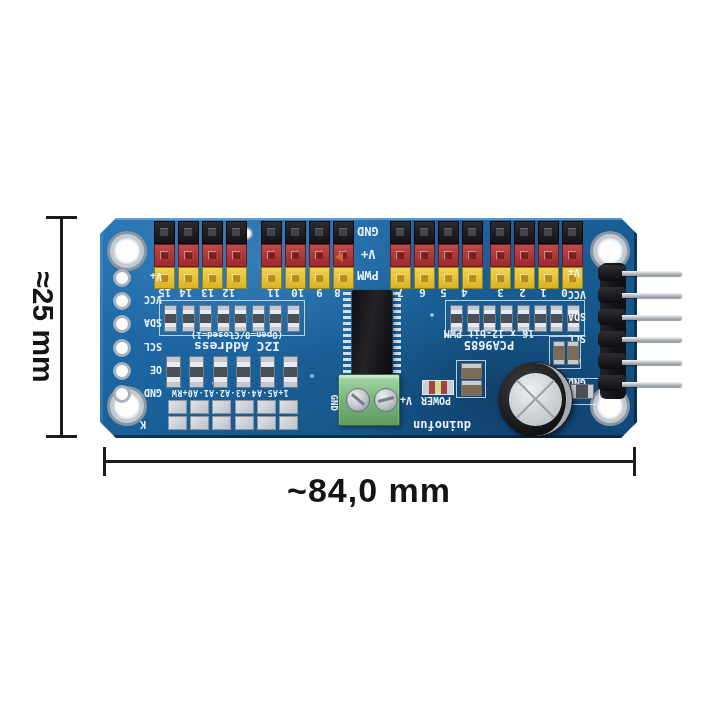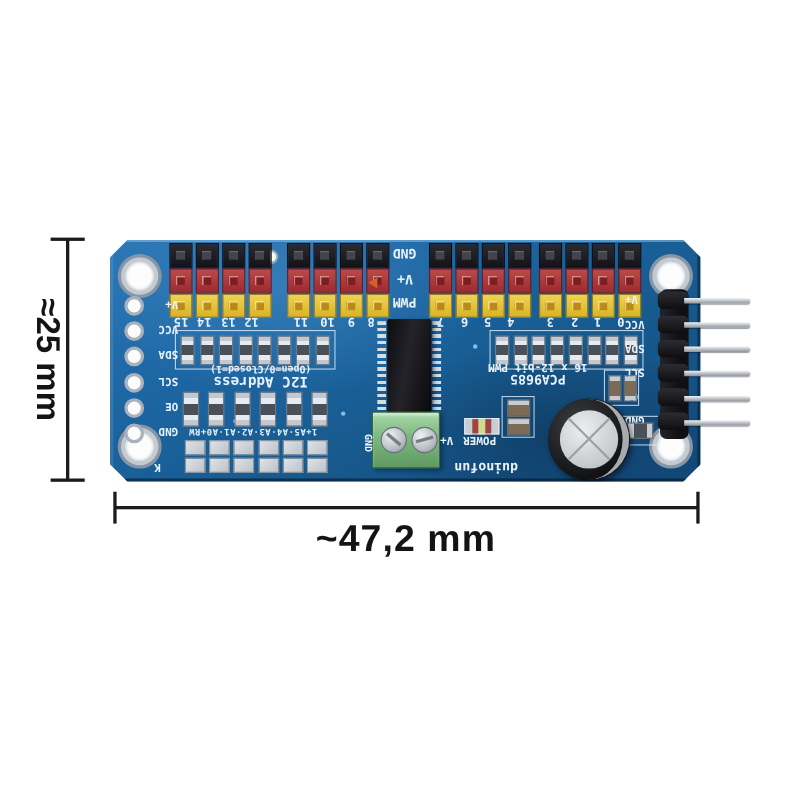--- a/index.html
+++ b/index.html
@@ -121,21 +121,21 @@
 <div class="canvas">
 
   <div class="abs dim" style="left:60px;top:218px;width:3px;height:219px;"></div>
   <div class="abs dim" style="left:46px;top:216px;width:31px;height:3px;"></div>
   <div class="abs dim" style="left:46px;top:435px;width:31px;height:3px;"></div>
   <div class="abs dim-label v">≈25 mm</div>
 
   <div class="abs dim" style="left:104px;top:460px;width:531px;height:3px;"></div>
   <div class="abs dim" style="left:103px;top:447px;width:3px;height:29px;"></div>
   <div class="abs dim" style="left:633px;top:447px;width:3px;height:29px;"></div>
-  <div class="abs dim-label h">~47,2 mm</div>
+  <div class="abs dim-label h">~84,0 mm</div>
 
   <div class="abs board">
 
     <div class="abs mhole" style="left:10px;top:16px;"></div>
     <div class="abs mhole" style="left:493px;top:16px;"></div>
     <div class="abs mhole" style="left:10px;top:171px;"></div>
     <div class="abs mhole" style="left:493px;top:171px;"></div>
     <div class="abs shole" style="left:140px;top:9px;"></div>
 
     <div class="abs via" style="left:112px;top:163px;"></div>

